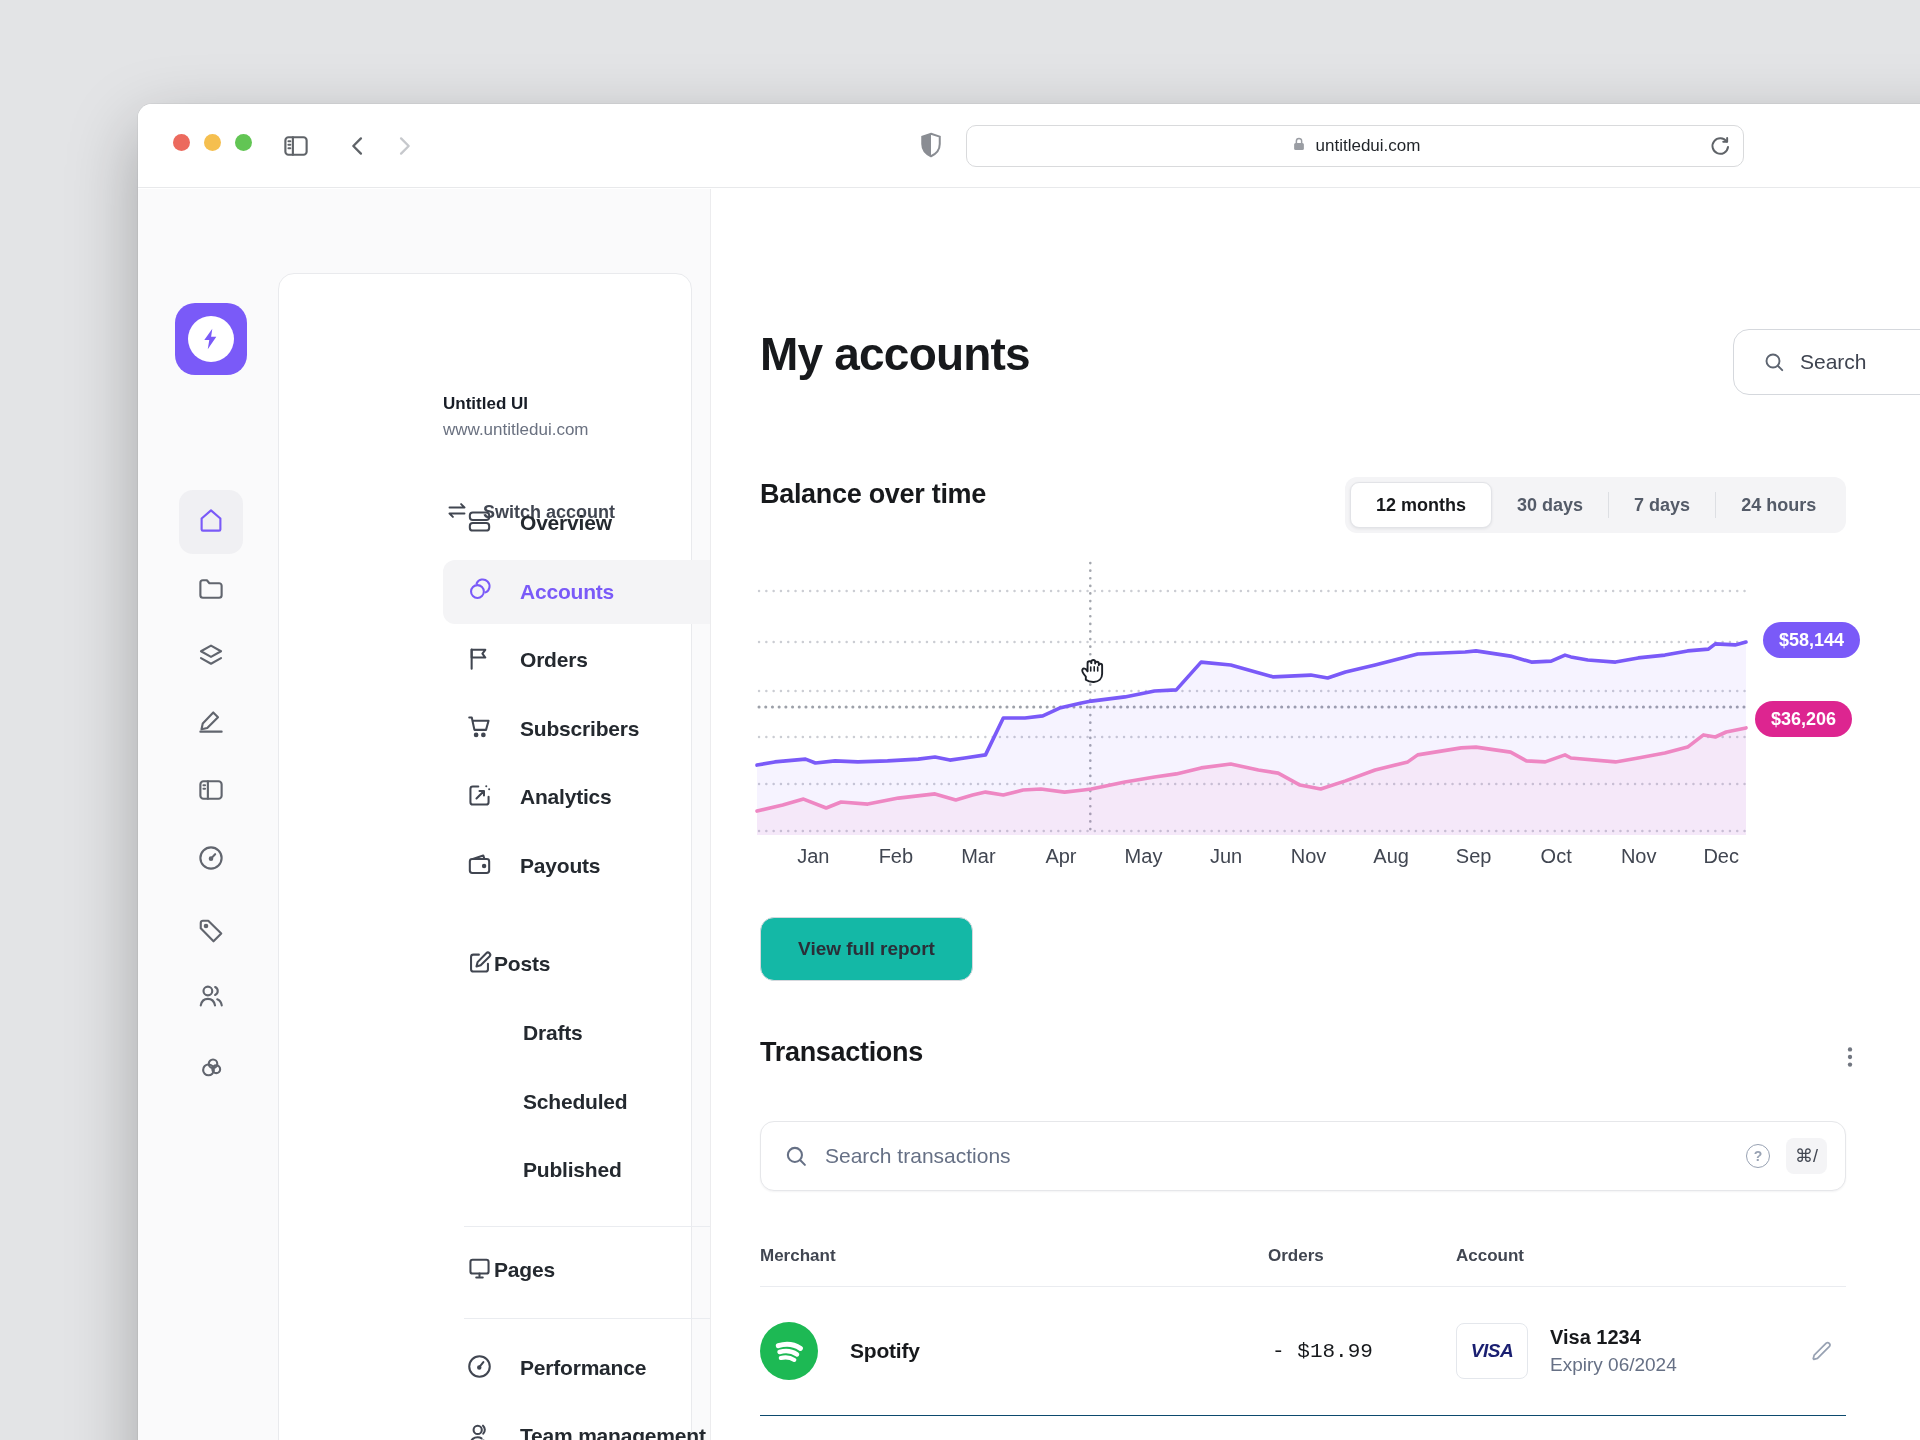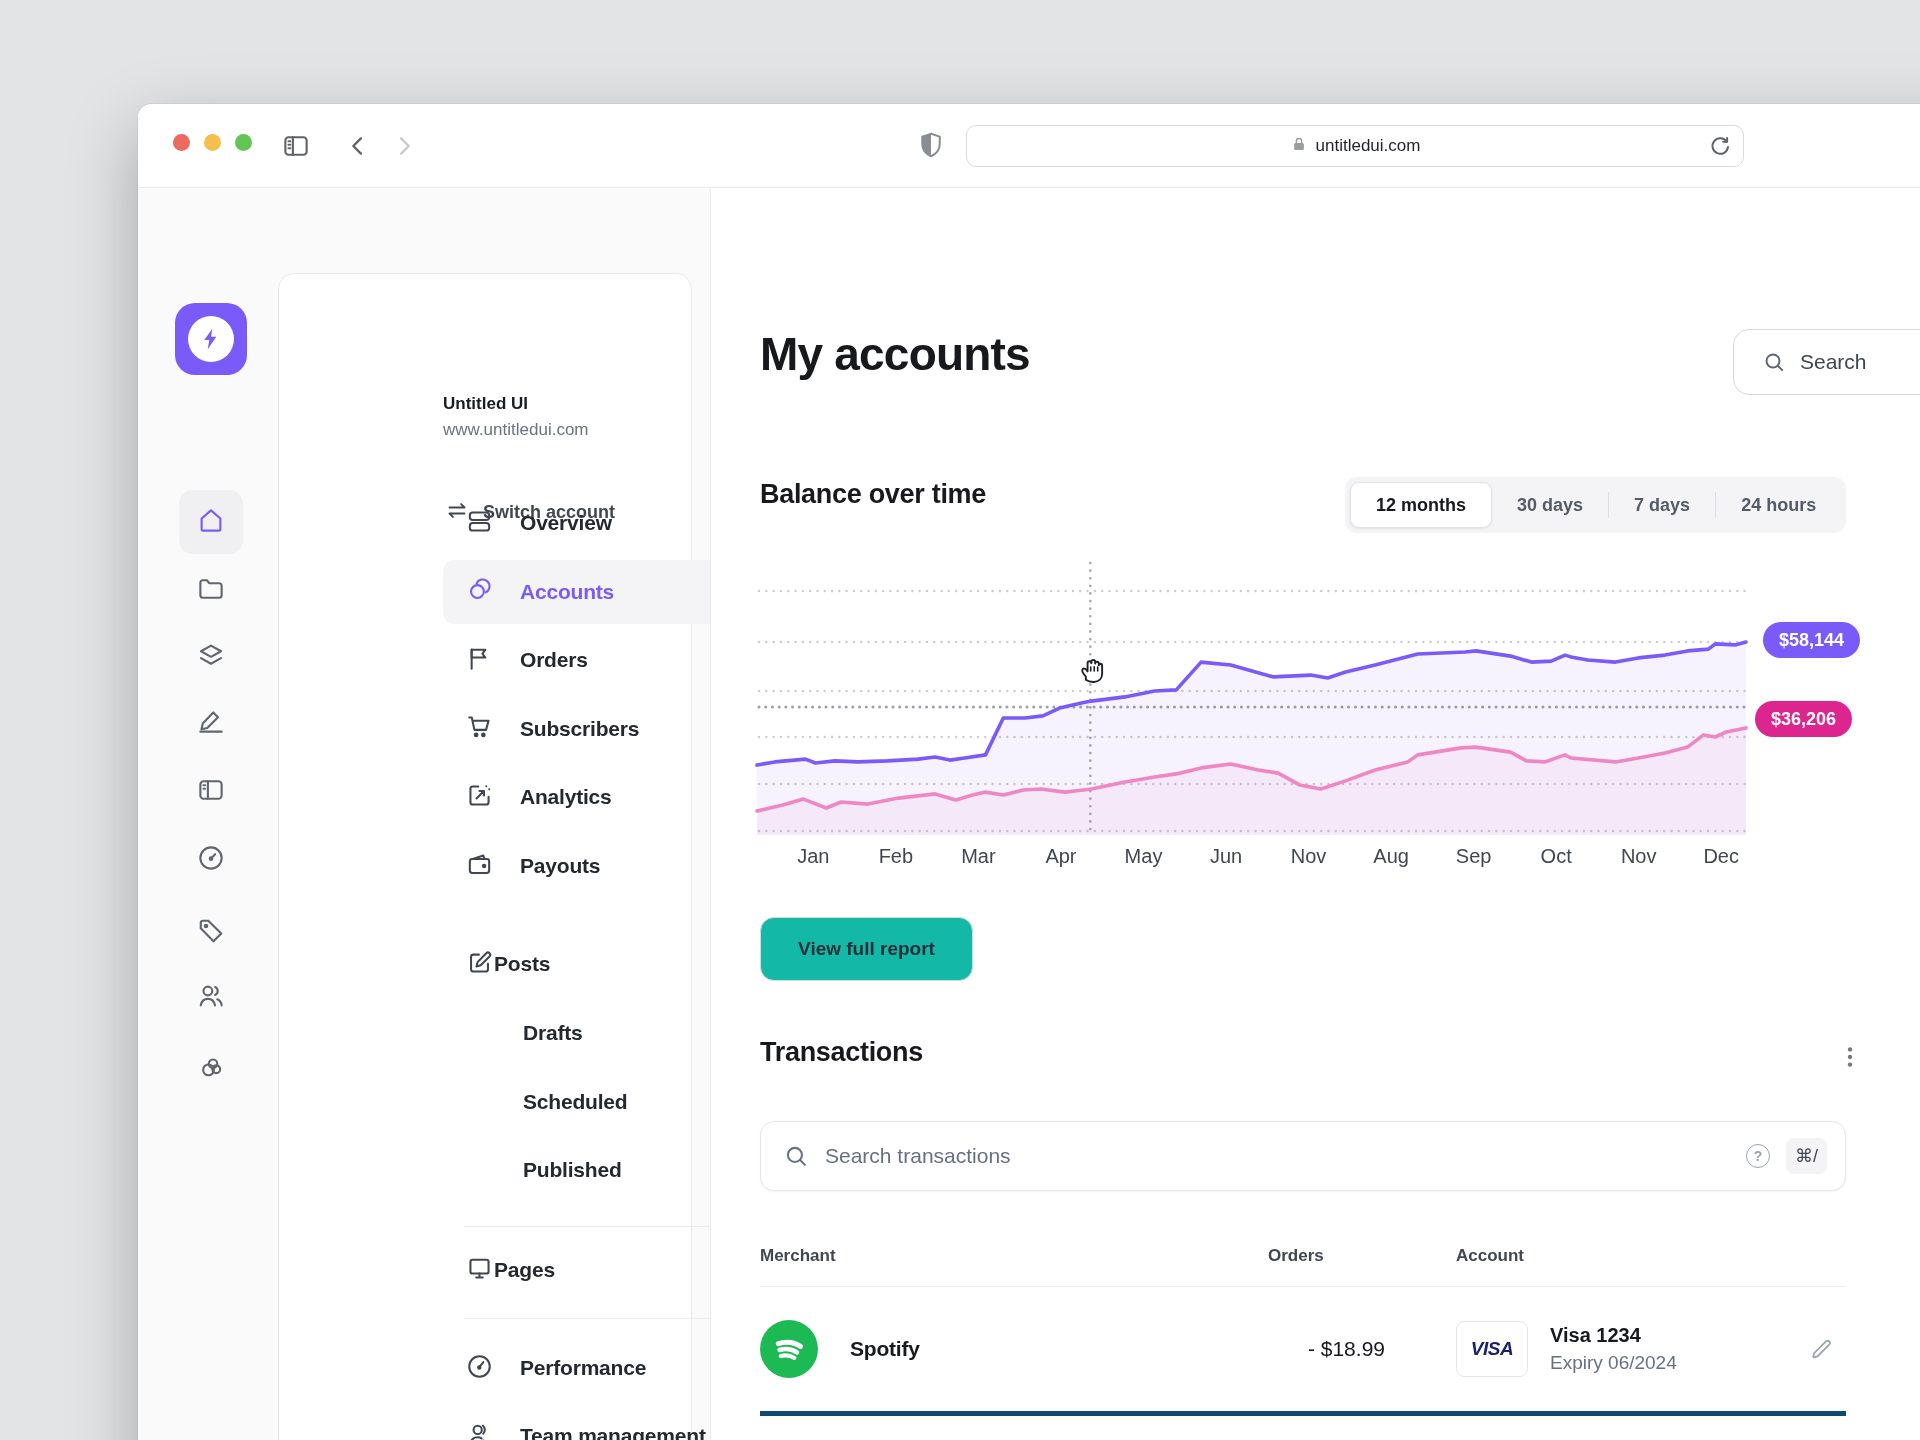--- a/index.html
+++ b/index.html
@@ -95,26 +95,26 @@
   #help-circle { width:24px; height:24px; border:1.6px solid #98A2B3; border-radius:50%; color:#98A2B3; font-size:14px;
     font-weight:bold; display:flex; align-items:center; justify-content:center; flex:none; }
   #shortcut-badge { background:#F4F4F6; border-radius:8px; padding:7px 9px; font-size:18px; color:#414651; flex:none; }
 
   #tx-table { position:absolute; left:622px; top:1036px; width:1086px; }
   .t-head { display:grid; grid-template-columns:500px 125px 71px 344px 1fr; align-items:center; height:62px;
     border-bottom:1px solid #EAECF0; }
   .t-head .h { font-size:17px; font-weight:bold; color:#414651; }
   .t-head .h.amount { padding-left:8px; }
   .t-row { display:grid; grid-template-columns:500px 125px 71px 344px 1fr; align-items:center; height:129px;
-    border-bottom:5px solid #0c4a6e; }
+    border-bottom:1px solid #0c4a6e; }
   .merchant-cell { display:flex; align-items:center; gap:32px; }
   .avatar { width:58px; height:58px; border-radius:50%; display:flex; align-items:center; justify-content:center; flex:none; }
   .avatar svg { width:58px; height:58px; }
   .m-name { font-size:21px; font-weight:bold; color:#17191C; letter-spacing:-.2px; }
-  .amount-cell { font-size:21px; color:#17191C; text-align:right; }
+  .amount-cell { font-size:21px; color:#17191C; text-align:center;font-family:Liberation Mono, monospace; }
   .account-cell { display:flex; align-items:center; gap:22px; }
   .visa-badge { width:72px; height:56px; background:#fff; border:1px solid #E4E7EC; border-radius:8px;
     display:flex; align-items:center; justify-content:center; font-size:19px; font-weight:bold; font-style:italic;
     color:#1A1F71; letter-spacing:-0.5px; flex:none; }
   .card-name { font-size:20px; font-weight:bold; color:#17191C; }
   .card-expiry { font-size:19px; color:#667085; margin-top:5px; }
   .edit-btn { width:30px; height:30px; color:#98A2B3; justify-self:end; margin-right:8px; }
   .edit-btn svg { width:28px; height:28px; }
 </style>
 </head>

